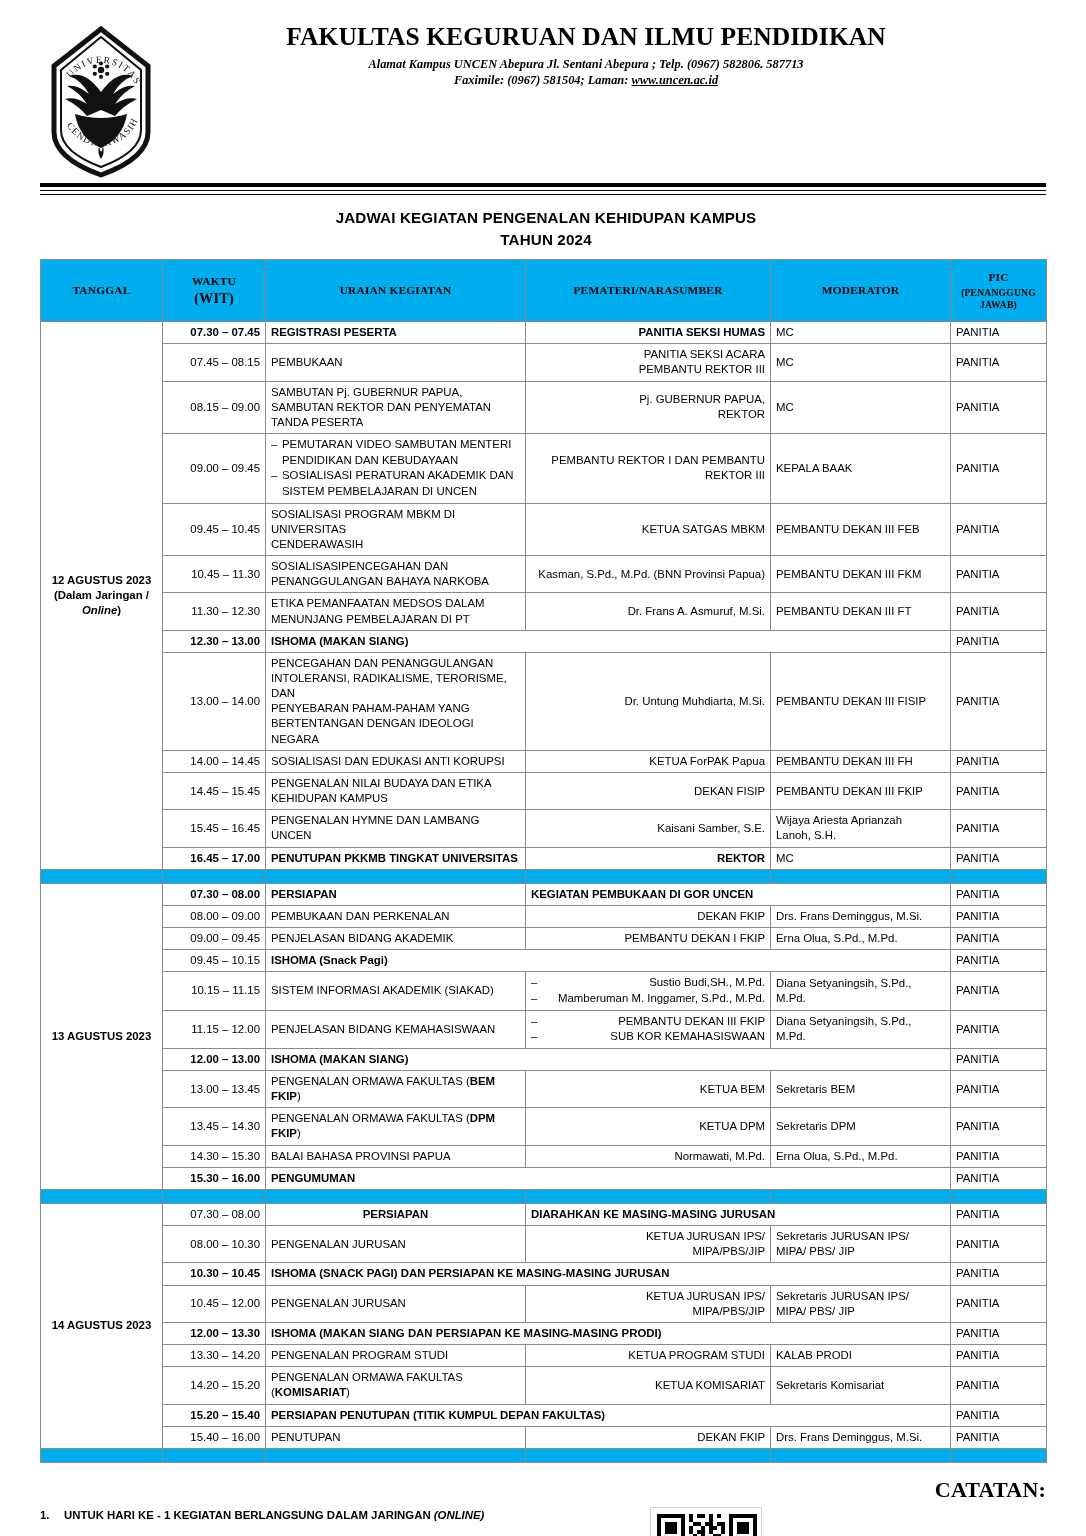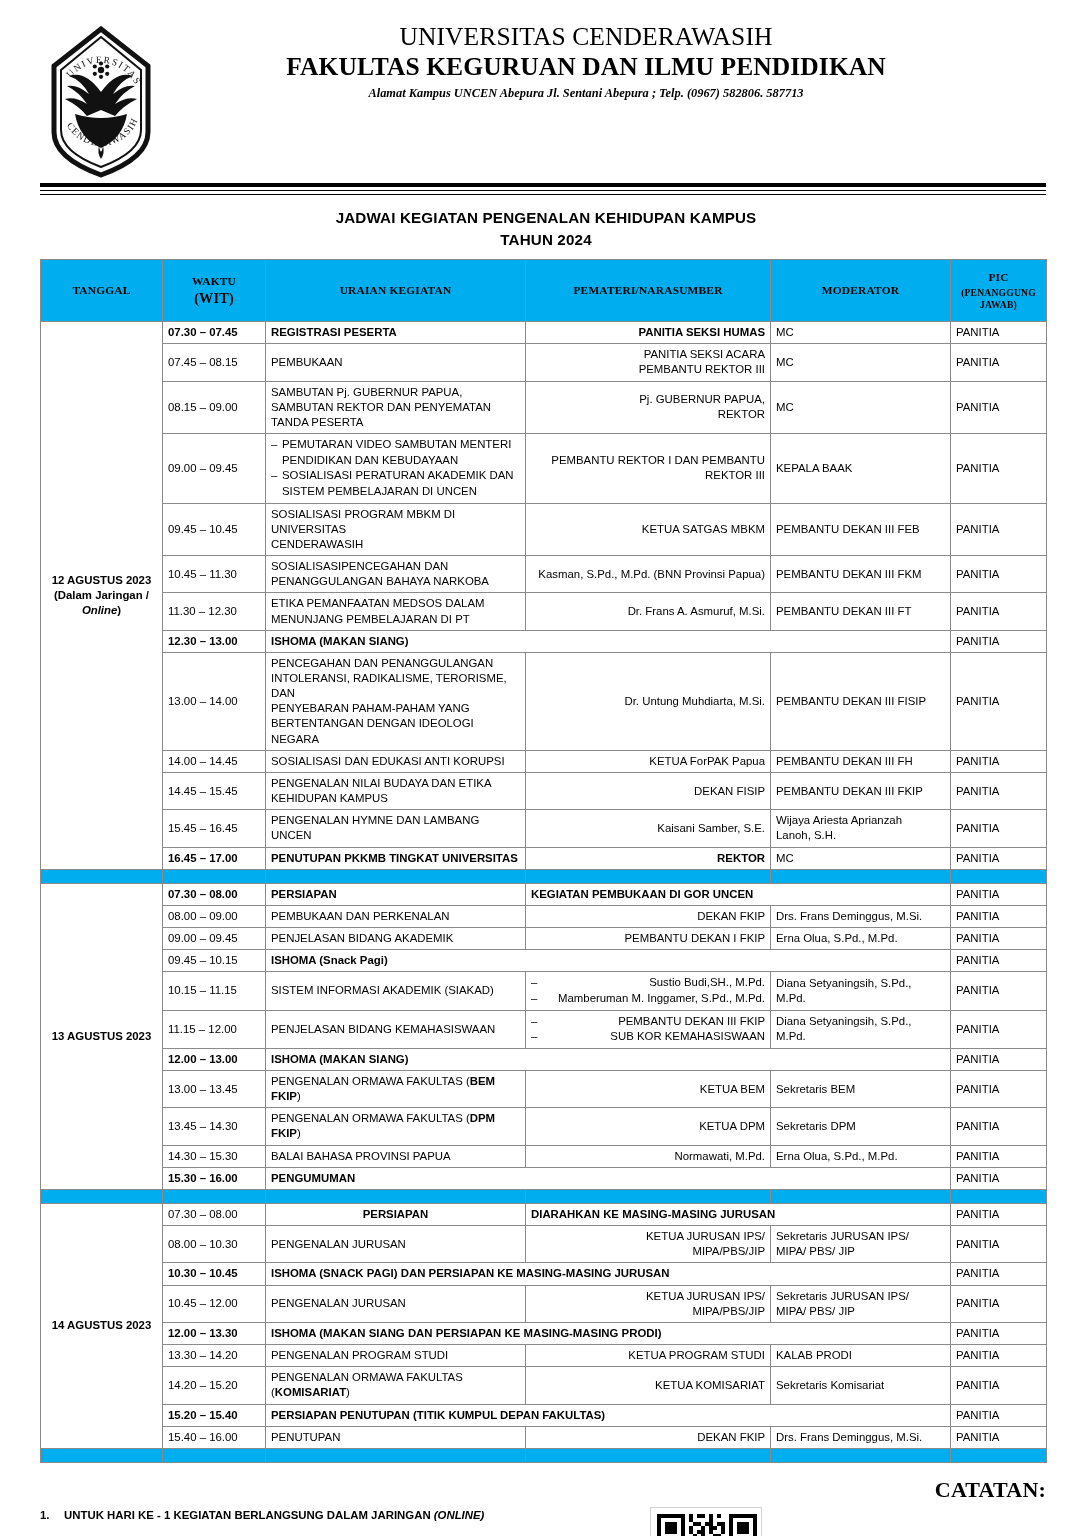--- a/index.html
+++ b/index.html
@@ -74,21 +74,21 @@
     height:62px;
     vertical-align:middle;
     letter-spacing:.2px;
   }
   thead th .sub { display:block; font-size:9.6px; line-height:1.22; margin-top:1px; }
 
   td.date-cell {
     text-align:center; font-weight:bold; font-size:12.3px; line-height:1.45;
   }
   td.date-cell .ital { font-style:italic; font-weight:bold; }
-  td.time  { text-align:left; white-space:nowrap; font-size:11.4px; }
+  td.time  { text-align:right; white-space:nowrap; font-size:11.4px; }
   td.time.b { font-weight:bold; }
   td.act   { text-align:left; }
   td.act.ctr { text-align:center; font-weight:bold; }
   td.act.b { font-weight:bold;margin-left:27px; }
   td.spk   { text-align:right; }
   td.spk.b { font-weight:bold; }
   td.mod   { text-align:left; }
   td.pic   { text-align:left; }
   td.span-c { text-align:left; font-weight:bold; }
   td.vbot  { vertical-align:bottom; }
@@ -148,24 +148,24 @@
           <textPath href="#arcTop" startOffset="8%">UNIVERSITAS</textPath>
         </text>
 
         <path id="arcBot" d="M20 96 A40 42 0 0 0 92 96" fill="none"></path>
         <text font-family="Liberation Serif, serif" font-size="9.5" fill="#111" letter-spacing="1.3">
           <textPath href="#arcBot" startOffset="4%">CENDERAWASIH</textPath>
         </text>
       </svg>
     </div>
     <div class="lh-text">
-      <div class="l2">UNIVERSITAS CENDERAWASIH</div>
       <div class="l3">FAKULTAS KEGURUAN DAN ILMU PENDIDIKAN</div>
       <div class="lh-addr">
         <div>Alamat Kampus UNCEN Abepura Jl. Sentani Abepura ; Telp. (0967) 582806. 587713</div>
+        <div><span>Faximile: (0967) 581504; Laman: </span><a href="#">www.uncen.ac.id</a></div>
       </div>
     </div>
   </div>
   <div class="rules">
     <div class="r1"></div>
       <div class="r2"></div>
       <div class="r3"></div>
   </div>
 
   <div class="tbl-title">

